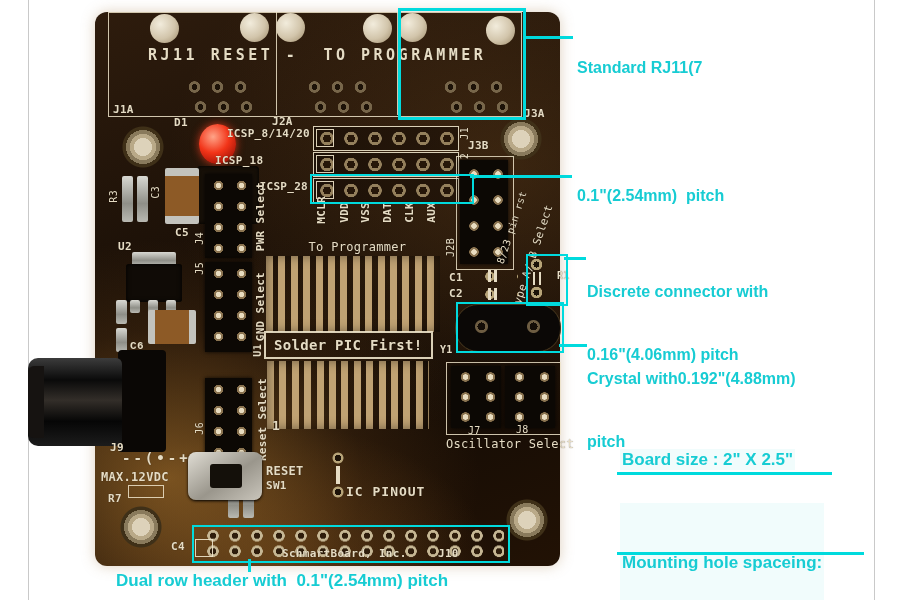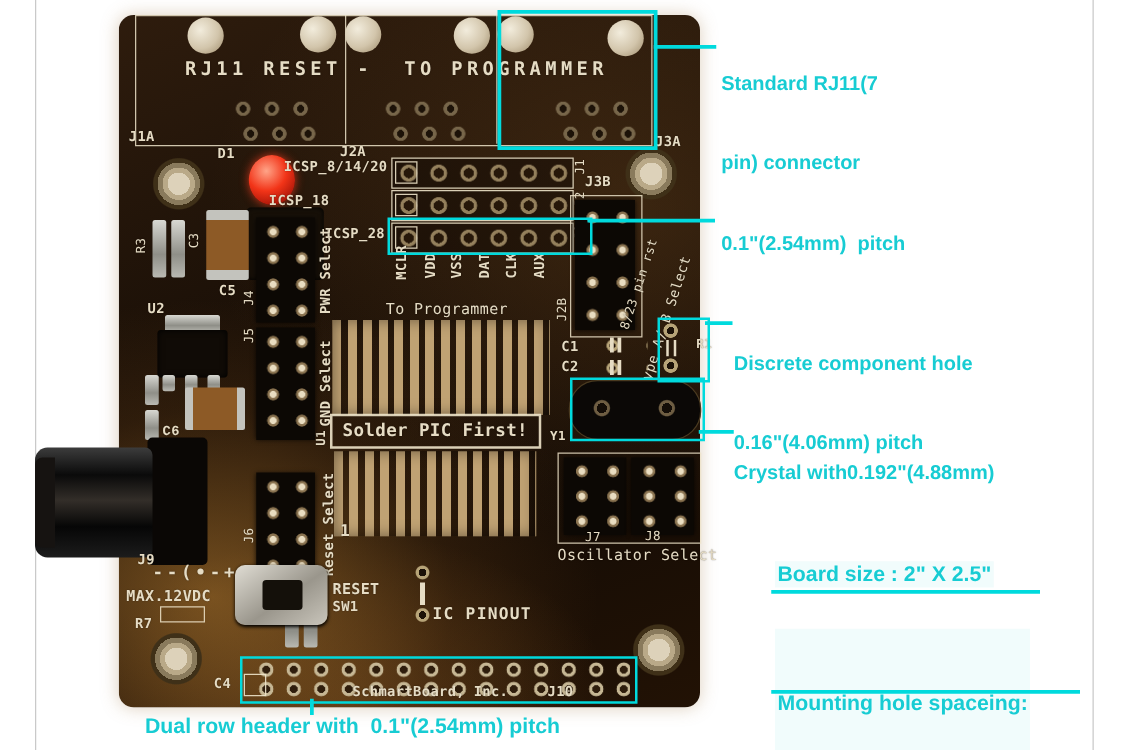--- a/index.html
+++ b/index.html
@@ -84,21 +84,21 @@
 
   <span class="sk skb" style="left:148px;top:46px;font-size:15px;letter-spacing:3.5px;">RJ11 RESET -  TO PROGRAMMER</span>
 
   <div class="dotrow" style="left:180px;top:78px;width:70px;"></div>
   <div class="dotrow" style="left:186px;top:98px;width:76px;"></div>
   <div class="dotrow" style="left:300px;top:78px;width:70px;"></div>
   <div class="dotrow" style="left:306px;top:98px;width:76px;"></div>
   <div class="dotrow" style="left:436px;top:78px;width:70px;"></div>
   <div class="dotrow" style="left:442px;top:98px;width:76px;"></div>
 
-  <span class="sk skb" style="left:103px;top:103px;">J1A</span>
+  <span class="sk skb" style="left:113px;top:103px;">J1A</span>
   <span class="sk skb" style="left:272px;top:115px;">J2A</span>
   <span class="sk skb" style="left:524px;top:107px;">J3A</span>
   <span class="sk skb" style="left:468px;top:139px;">J3B</span>
   <span class="sk skb" style="left:174px;top:116px;">D1</span>
 
   <div class="mhole" style="left:121px;top:125px;"></div>
   <div class="mhole" style="left:499px;top:117px;"></div>
   <div class="mhole" style="left:119px;top:505px;"></div>
   <div class="mhole" style="left:505px;top:498px;"></div>
 
@@ -243,34 +243,34 @@
   <div class="cyl" style="left:564px;top:257px;width:22px;height:3px;"></div>
 
   <div class="cyr2" style="left:456px;top:302px;width:104px;height:47px;"></div>
   <div class="cyl" style="left:559px;top:344px;width:28px;height:3px;"></div>
 
   <div class="cyr2" style="left:192px;top:525px;width:314px;height:34px;"></div>
   <div class="cyl" style="left:248px;top:559px;width:3px;height:13px;"></div>
 
   <div class="ann" style="left:577px;top:15px;">
     <div>Standard RJ11(7</div>
-    <div>pin) connector</div>
   </div>
 
   <div class="ann" style="left:577px;top:143px;">
     <div>0.1"(2.54mm)  pitch</div>
   </div>
 
   <div class="ann" style="left:587px;top:239px;">
-    <div>Discrete component hole</div>
+    <div>Discrete connector with</div>
     <div>0.16"(4.06mm) pitch</div>
   </div>
 
   <div class="ann" style="left:587px;top:326px;">
     <div>Crystal with0.192"(4.88mm)</div>
+    <div>pitch</div>
   </div>
 
   <div class="ann" style="left:620px;top:449px;font-size:17px;background:rgba(215,245,247,.35);padding:0 2px;">Board size : 2" X 2.5"</div>
   <div class="cyl" style="left:617px;top:472px;width:215px;height:3px;"></div>
 
   <div class="ann" style="left:620px;top:503px;font-size:17px;line-height:24px;background:rgba(215,245,247,.35);padding:0 2px;">
     <div>Mounting hole spaceing:</div>
     
   </div>
   <div class="cyl" style="left:617px;top:552px;width:247px;height:3px;"></div>

